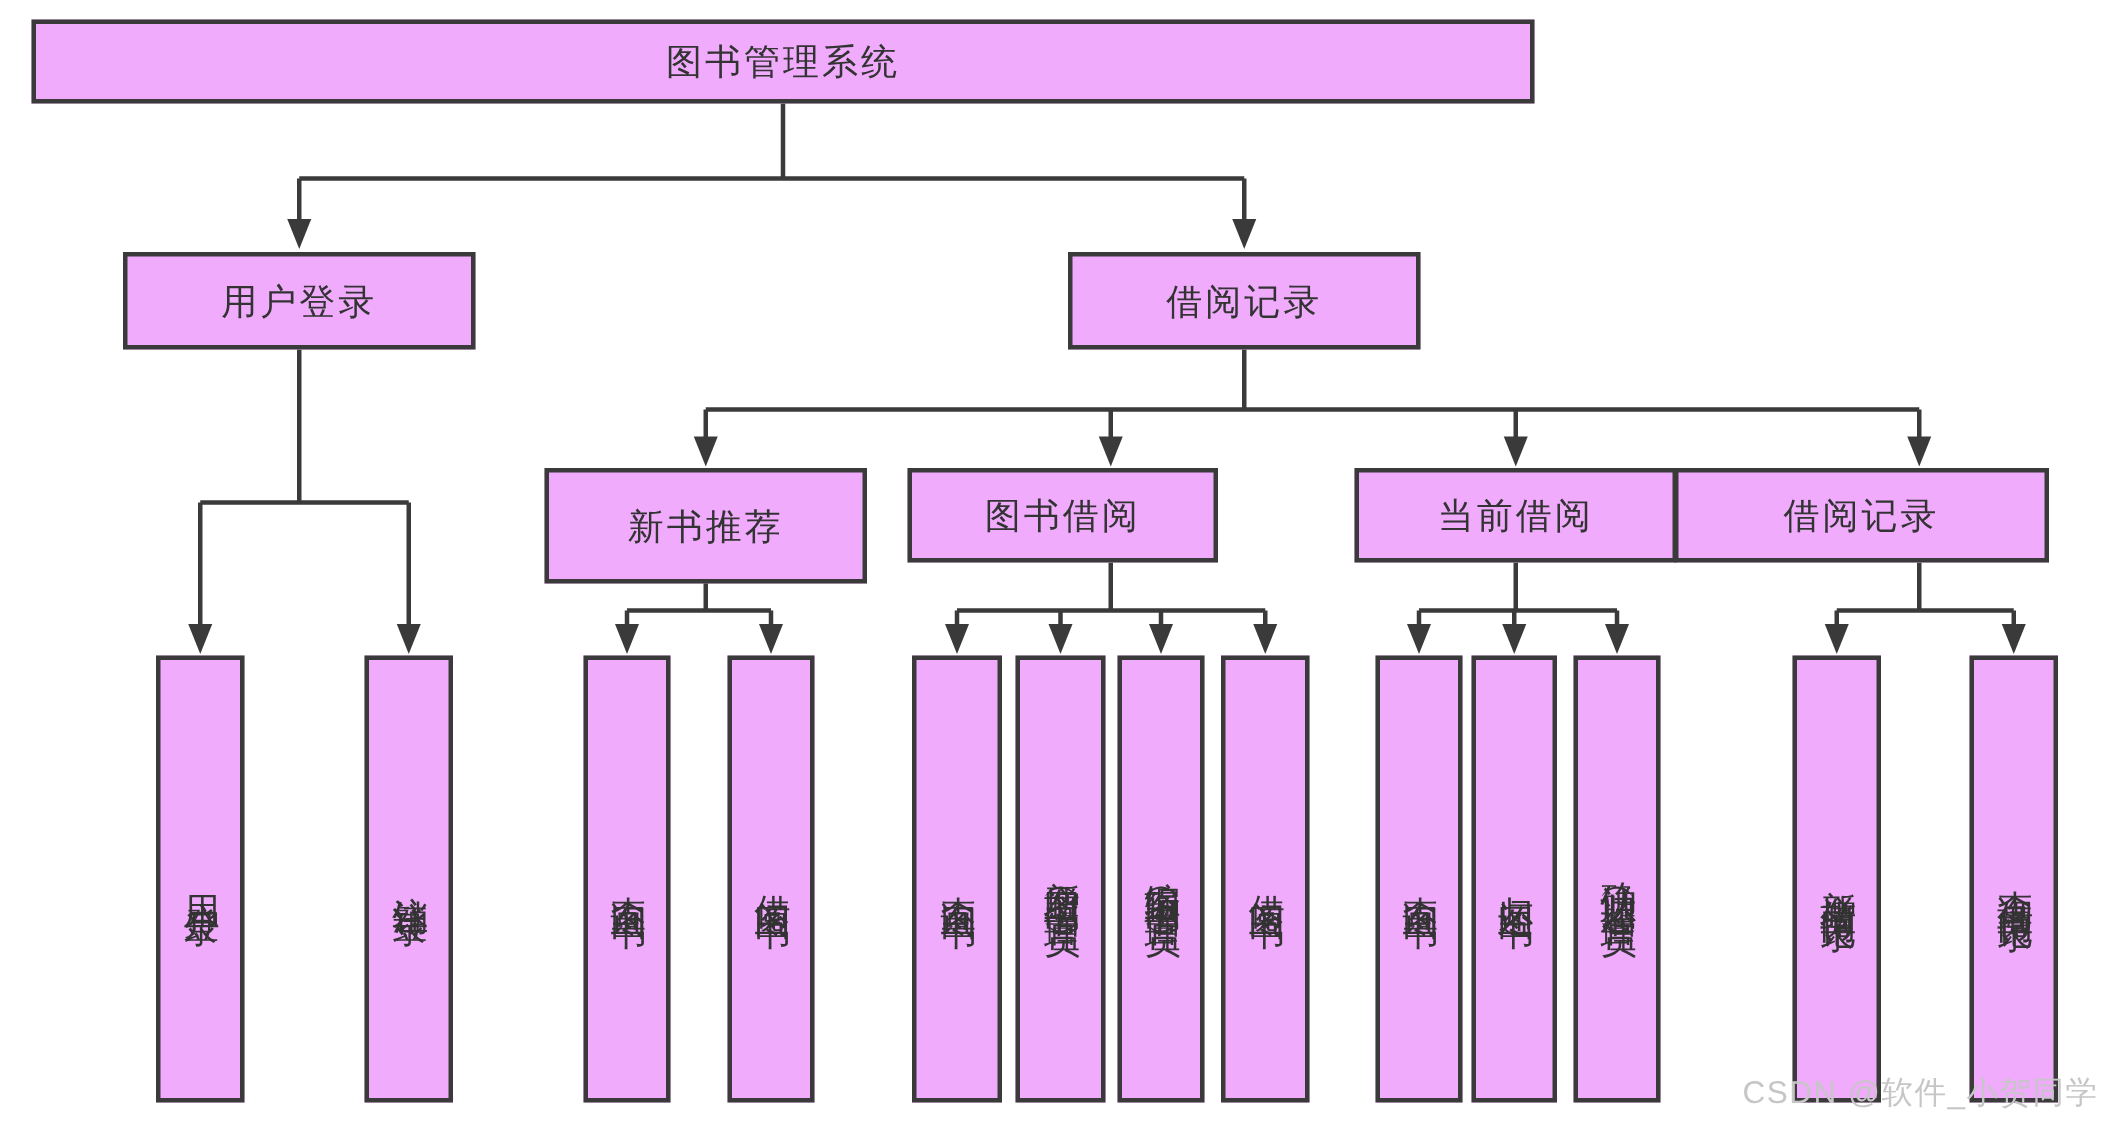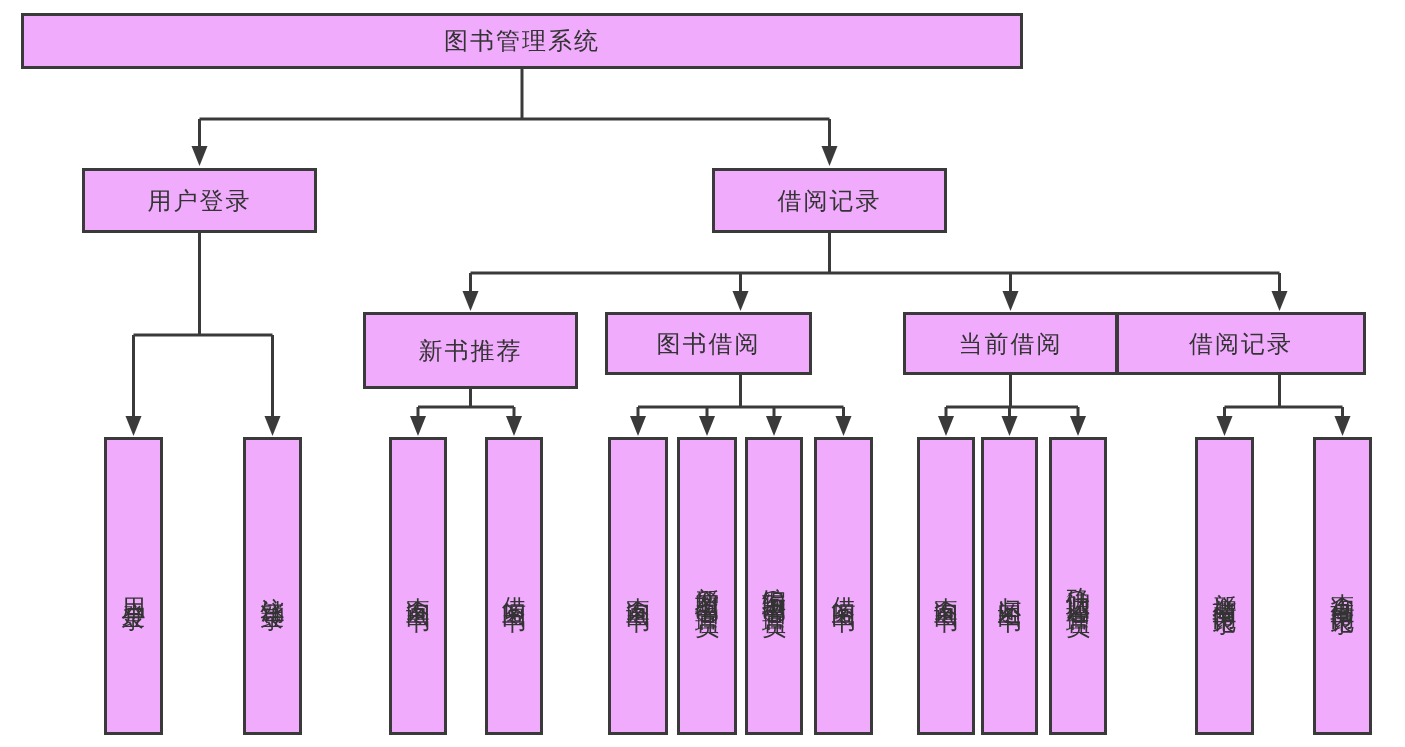--- a/index.html
+++ b/index.html
@@ -176,14 +176,15 @@
     <span class="lbl">确认归还（管理员）</span>
   </div>
 
   <div class="box v" style="left:1195px;top:437px;width:59px;height:298px">
     <span class="lbl">新增借阅记录</span>
   </div>
   <div class="box v" style="left:1313px;top:437px;width:59px;height:298px">
     <span class="lbl">查询借阅记录</span>
   </div>
 
+  <div id="watermark">CSDN @软件_小贺同学</div>
 
 </div>
 
 </body></html>

